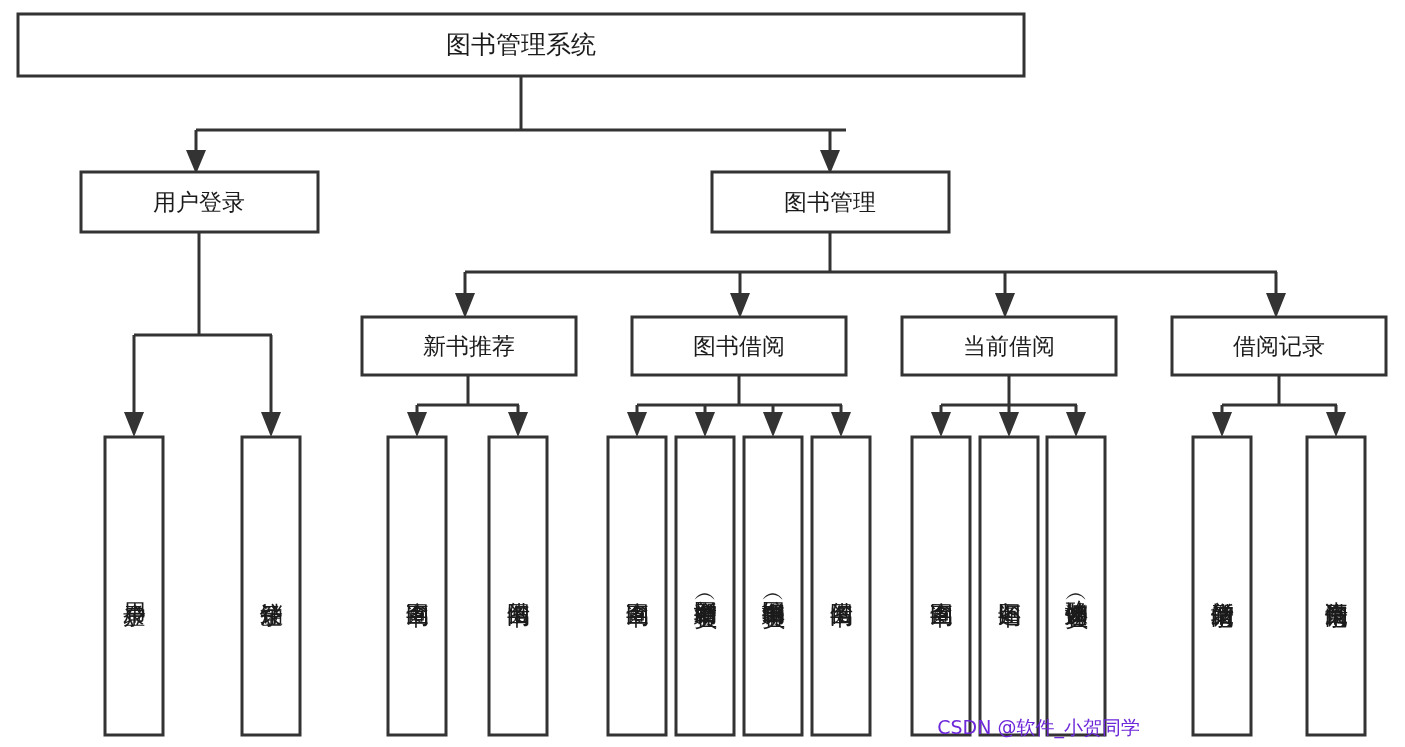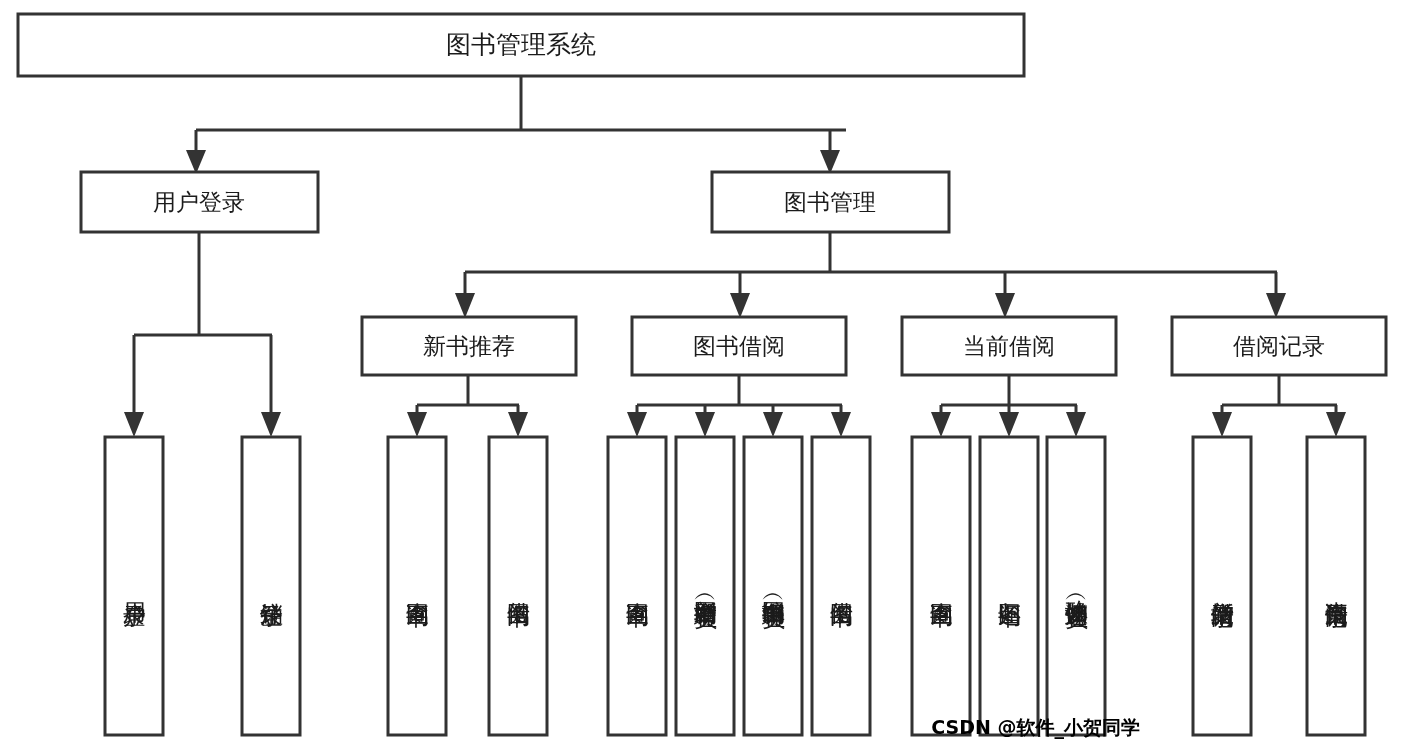--- a/index.html
+++ b/index.html
@@ -72,24 +72,23 @@
     align-items: center;
     justify-content: center;
     pointer-events: none;
   }
   .watermark {
     position: absolute;
     right: 8px;
     bottom: 6px;
     font-family: "DejaVu Sans", "Liberation Sans", sans-serif;
     font-size: 19px;
-    color: #000000;
+    color: #6d28d9;
     white-space: nowrap;
     user-select: none;
-    font-weight: bold;
   }
 </style>
 </head>
 <body>
 
 <div id="diagram-root">
 
   <svg class="flow" viewBox="0 0 1405 747" xmlns="http://www.w3.org/2000/svg">
 
     <g>

